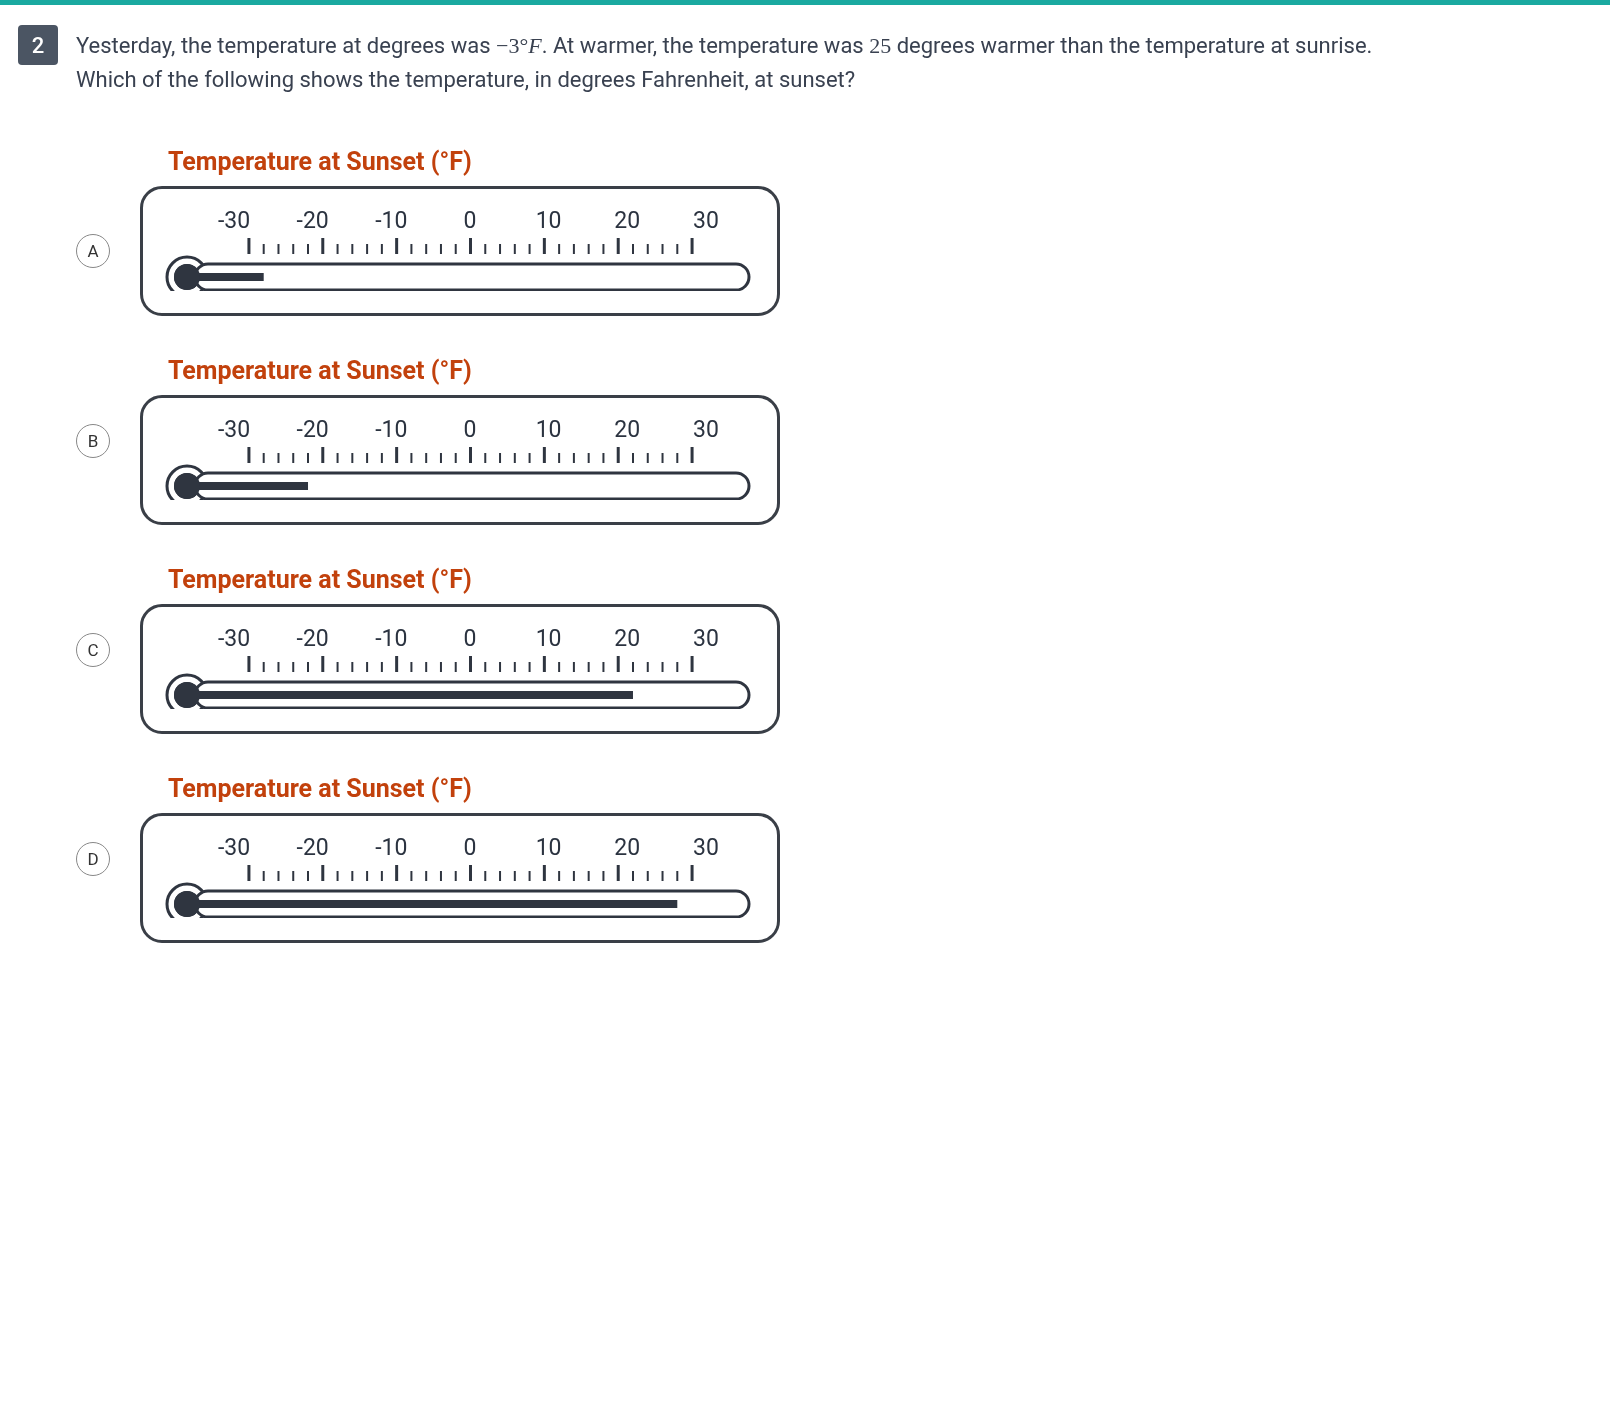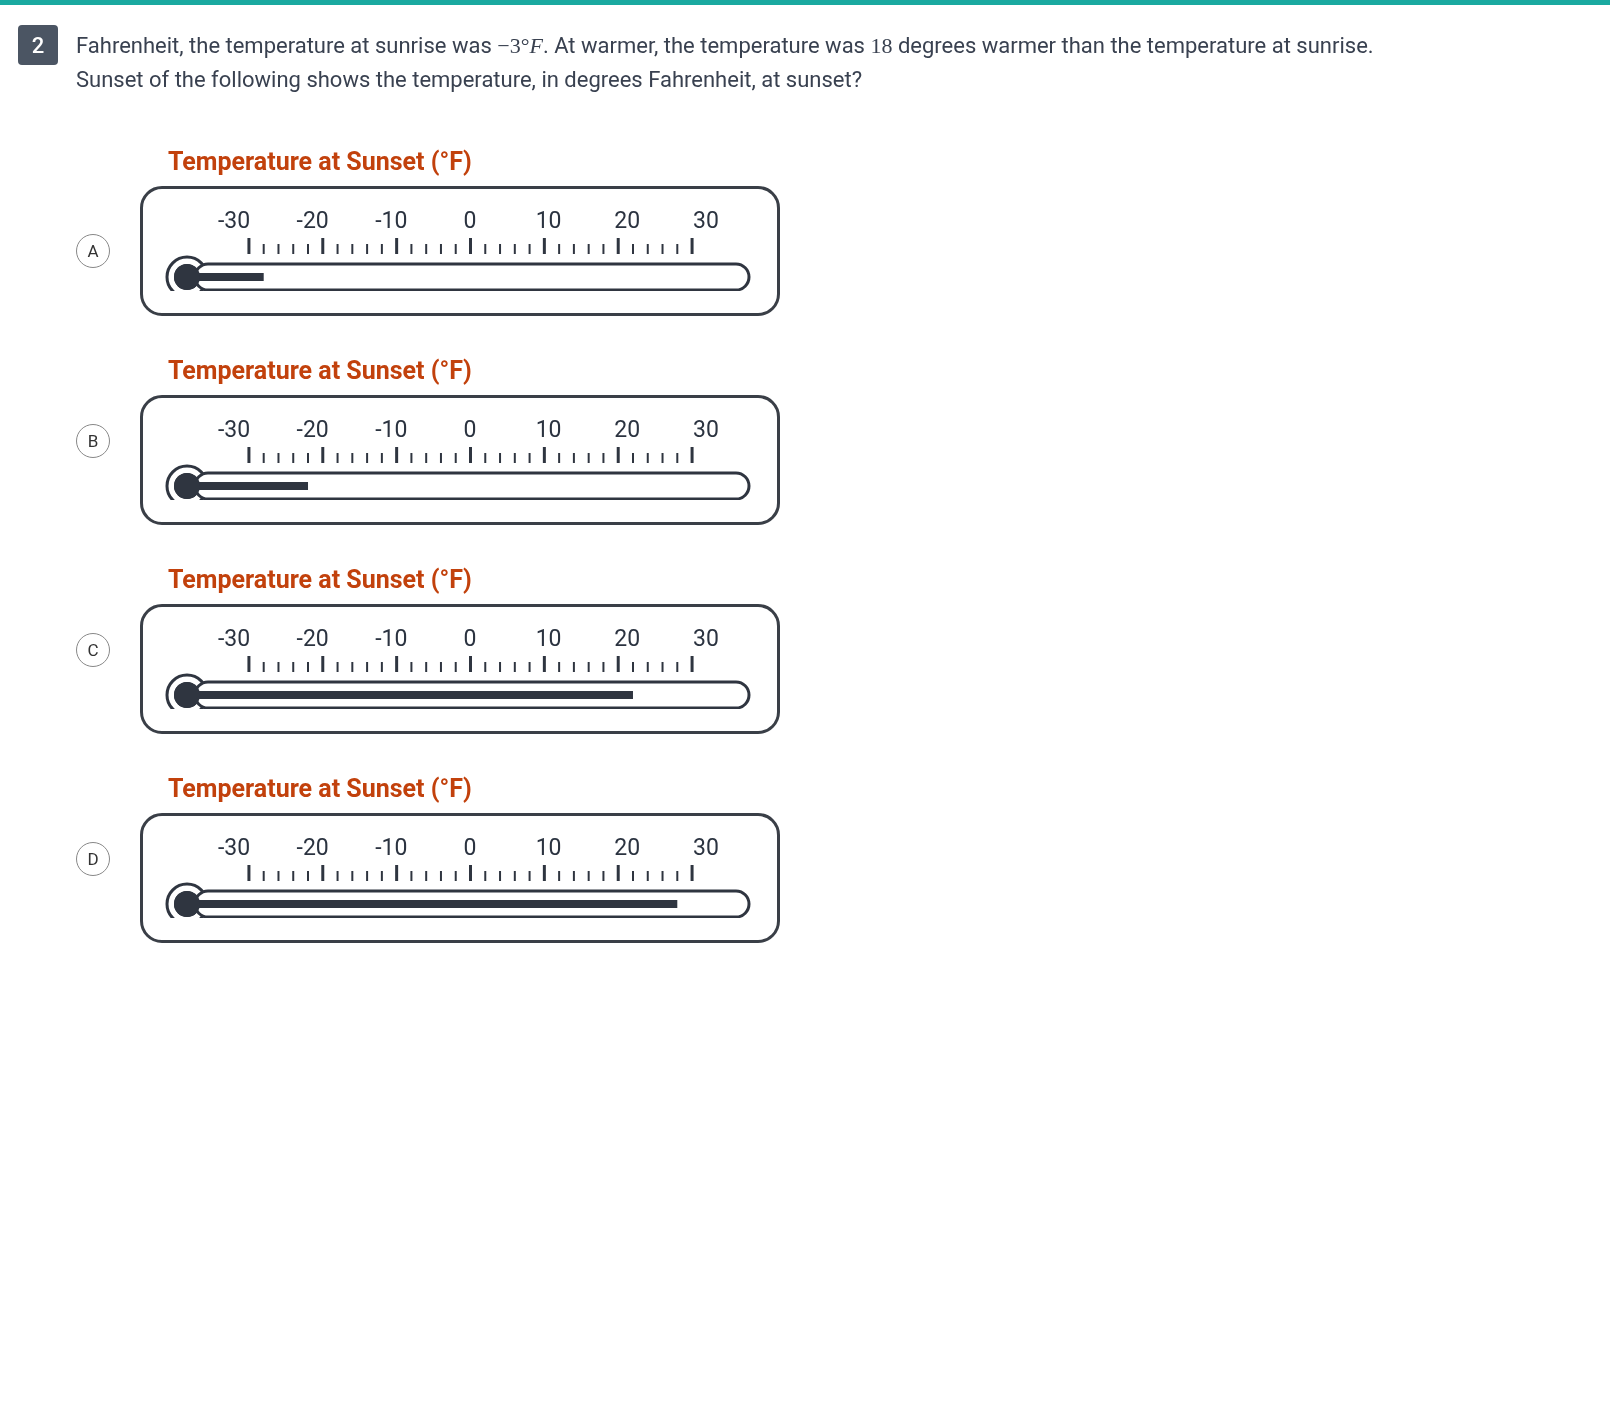--- a/index.html
+++ b/index.html
@@ -97,22 +97,22 @@
 </head>
 <body>
 
 <div class="topbar"></div>
 
 <div class="container">
 
   <div class="qrow">
     <div class="qnum">2</div>
     <div class="qtext">
-      <span>Fahrenheit, the temperature at sunrise was </span><span class="math">−3°</span><span class="math" style="font-style:italic">F</span><span>. At warmer, the temperature was </span><span class="math">18</span><span> degrees warmer than the temperature at sunrise.</span><br>
-      <span>Sunset of the following shows the temperature, in degrees Fahrenheit, at sunset?</span>
+      <span>Yesterday, the temperature at degrees was </span><span class="math">−3°</span><span class="math" style="font-style:italic">F</span><span>. At warmer, the temperature was </span><span class="math">25</span><span> degrees warmer than the temperature at sunrise.</span><br>
+      <span>Which of the following shows the temperature, in degrees Fahrenheit, at sunset?</span>
     </div>
   </div>
 
   <div class="options">
 
     <div class="thermo-title" style="margin-left:92px;">Temperature at Sunset (°F)</div>
 
     <div class="opt">
       <div class="opt-letter">A</div>
       <div class="thermo-block">

